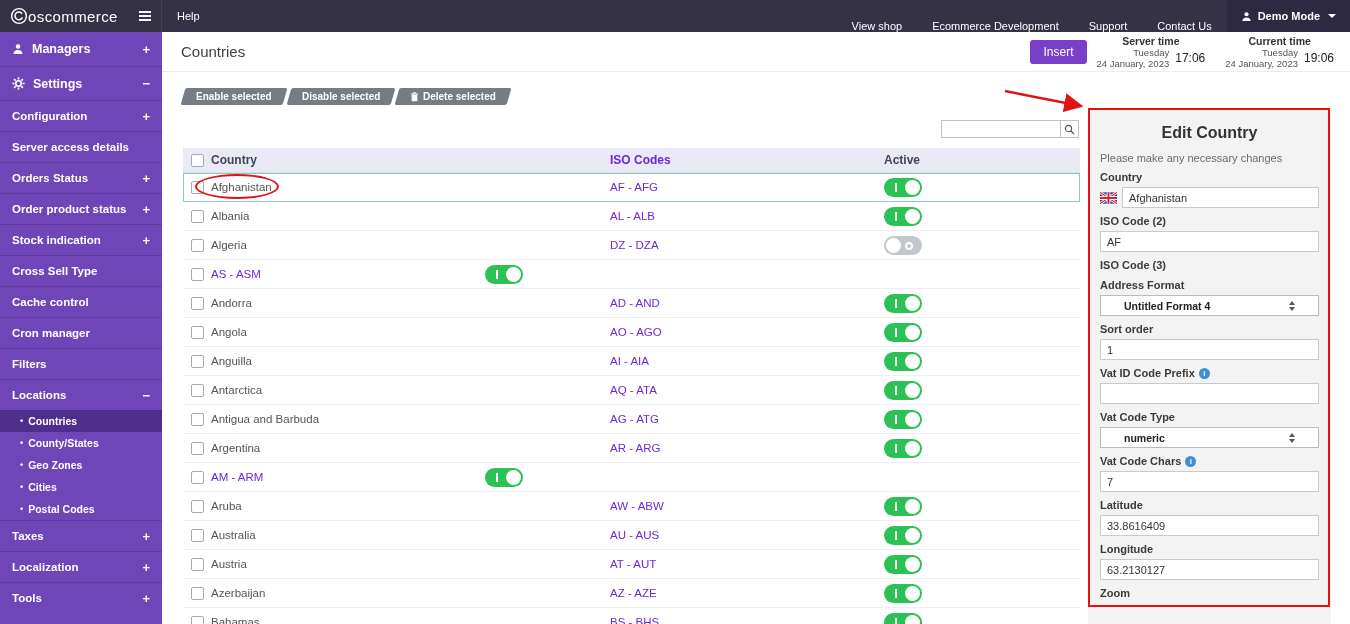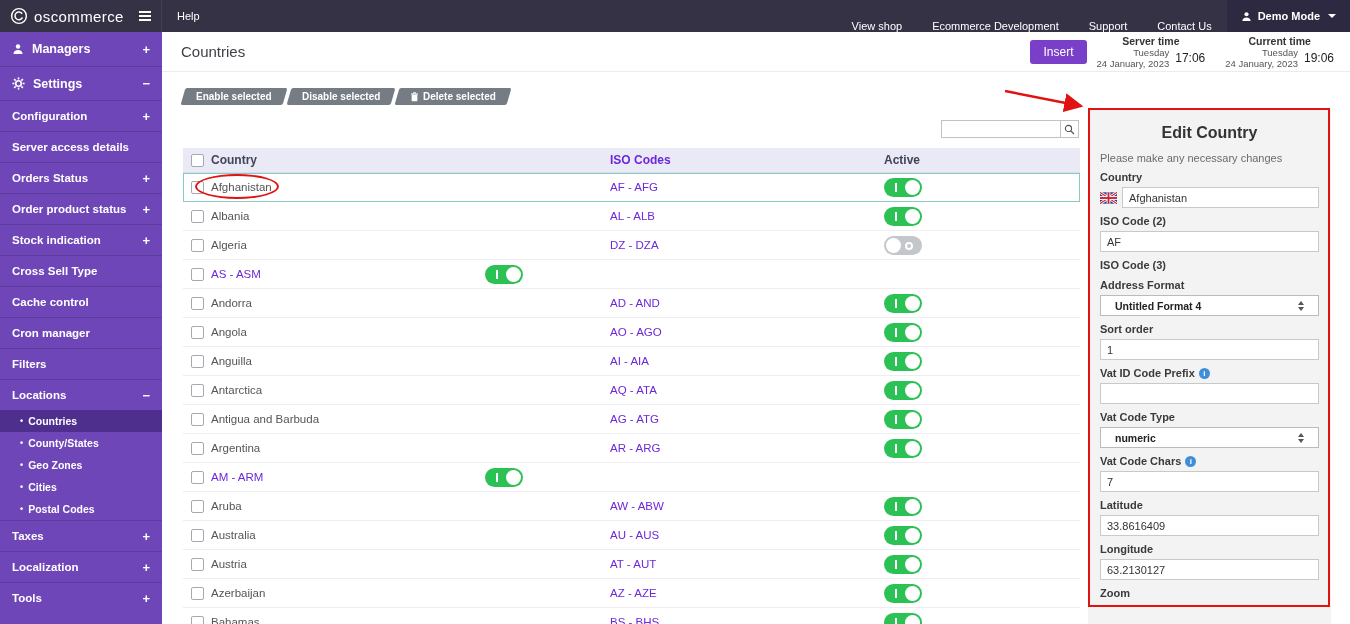--- a/index.html
+++ b/index.html
@@ -2,21 +2,21 @@
 <html><head>
 <meta charset="utf-8">
 <style>
   *{margin:0;padding:0;box-sizing:border-box}
   html,body{width:1350px;height:624px;overflow:hidden}
   body{font-family:"Liberation Sans",sans-serif;background:#fff;font-size:12px}
   #app{position:relative;width:1350px;height:624px;overflow:hidden;background:#fff}
 
   
   .topbar{position:absolute;left:0;top:0;width:100%;height:32px;background:#353246;display:flex;align-items:stretch;color:#fff;z-index:20}
-  .brand{width:162px;display:flex;align-items:center;padding:0 10px;gap:6px;border-right:1px solid rgba(255,255,255,.07)}
+  .brand{width:162px;display:flex;align-items:center;padding:0 10px;border-right:1px solid rgba(255,255,255,.07)}
   .logo-text{font-size:15px;letter-spacing:.4px;color:#fff}
   .burger{margin-left:auto;display:flex;flex-direction:column;gap:2px;cursor:pointer}
   .burger i{display:block;width:12px;height:2px;background:#fff}
   .top-item{display:flex;align-items:center;padding:0 15px;font-size:11px;color:#fff;cursor:pointer;white-space:nowrap}
   .top-right{margin-left:auto;display:flex;align-items:flex-end}
   .demo{background:#2c2940;display:flex;align-items:center;gap:6px;padding:0 14px;font-size:11px;font-weight:bold;cursor:pointer}
   .caret{width:0;height:0;border-left:4px solid transparent;border-right:4px solid transparent;border-top:4px solid #fff;margin-left:2px}
 
   
   .sidebar{position:absolute;left:0;top:32px;width:162px;height:592px;background:#6e46b8;color:#fff;overflow:hidden;z-index:10}
@@ -74,21 +74,21 @@
 
   
   .panel{position:absolute;left:926px;top:36px;width:243px;height:516px;background:#f3f3f4;padding:8px 12px 0;overflow:hidden}
   .panel-title{text-align:center;font-size:16px;font-weight:bold;color:#333;margin:8px 0 10px}
   .panel-sub{font-size:11px;color:#6b6b6b}
   .fld-label{font-size:11px;font-weight:bold;color:#3a3a3a;margin-top:7px;margin-bottom:3px;line-height:13px;display:flex;align-items:center;gap:4px}
   .fld-input{width:100%;height:21px;border:1px solid #c9c9c9;background:#fff;font-size:11px;padding:0 6px;color:#333;font-family:inherit}
   .flag-row{display:flex;align-items:center;gap:5px}
   .flag-row .fld-input{flex:1;width:auto}
   .flag{display:flex;align-items:center}
-  .fld-select{display:flex;align-items:center;height:21px;border:1px solid #bbb;background:#fff;padding:0 14px;cursor:pointer}
+  .fld-select{display:flex;align-items:center;height:21px;border:1px solid #bbb;background:#fff;padding:0 23px;cursor:pointer}
   .sel-val{font-weight:bold;font-size:10.5px;color:#222}
   .sel-arrows{margin-left:auto;display:flex;flex-direction:column;gap:2px}
   .sel-arrows i{display:block;width:0;height:0;border-left:3px solid transparent;border-right:3px solid transparent}
   .sel-arrows .up{border-bottom:4px solid #555}
   .sel-arrows .down{border-top:4px solid #555}
   .info-i{width:11px;height:11px;border-radius:50%;background:#3f8fd8;color:#fff;font-size:8px;display:inline-flex;align-items:center;justify-content:center;font-weight:bold;cursor:pointer}
 
   
   .ann{position:absolute;pointer-events:none;z-index:40}
   .ann-rect{left:1088px;top:108px;width:242px;height:499px;border:2px solid #e01212}

